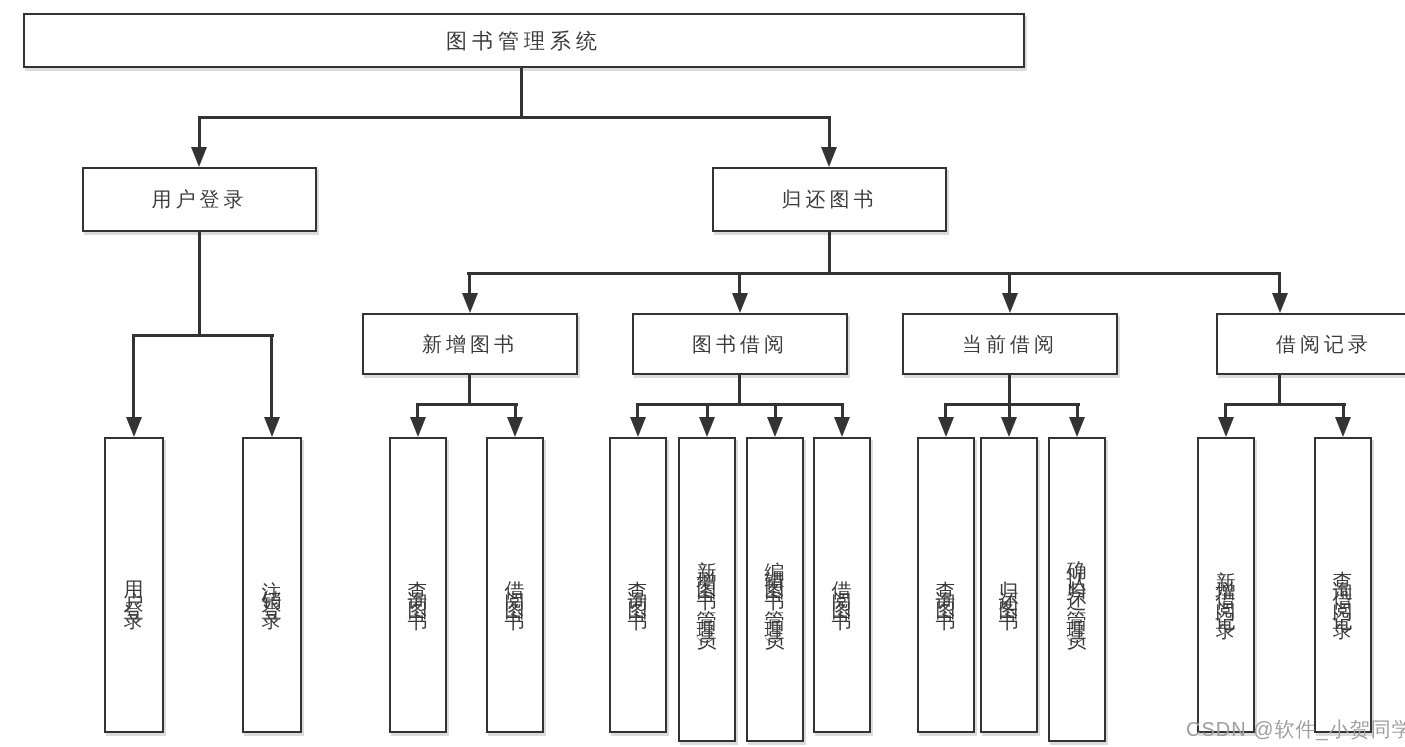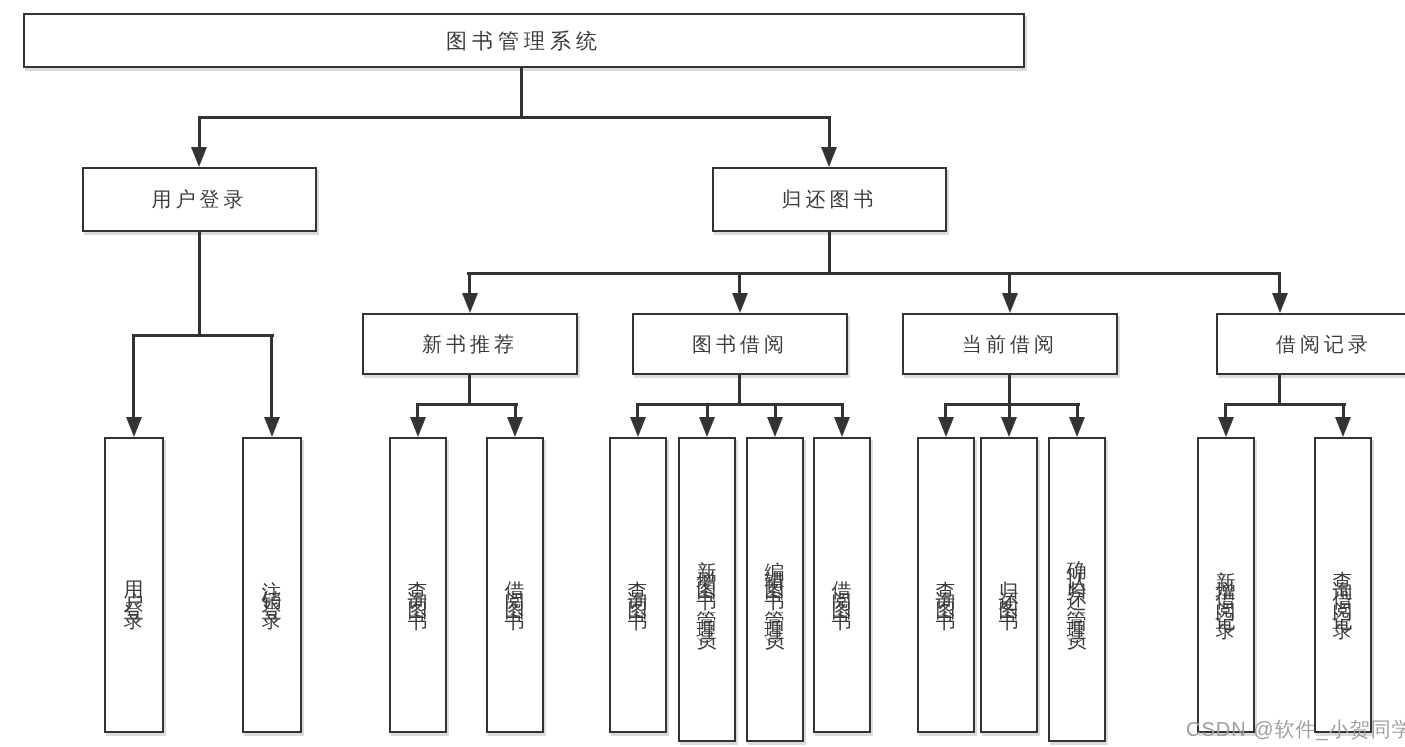--- a/index.html
+++ b/index.html
@@ -78,21 +78,21 @@
   <div class="ln" style="left:468px;top:272px;width:3px;height:24px;"></div>
   <div class="ar" style="left:462px;top:293px;"></div>
   <div class="ln" style="left:738px;top:272px;width:3px;height:24px;"></div>
   <div class="ar" style="left:732px;top:293px;"></div>
   <div class="ln" style="left:1008px;top:272px;width:3px;height:24px;"></div>
   <div class="ar" style="left:1002px;top:293px;"></div>
   <div class="ln" style="left:1278px;top:272px;width:3px;height:24px;"></div>
   <div class="ar" style="left:1272px;top:293px;"></div>
 
   <div class="node h" style="left:362px;top:313px;width:216px;height:62px;">
-    <span>新书推荐</span>
+    <span>新增图书</span>
   </div>
   <div class="node h" style="left:902px;top:313px;width:216px;height:62px;">
     <span>当前借阅</span>
   </div>
   <div class="node h" style="left:632px;top:313px;width:216px;height:62px;">
     <span>图书借阅</span>
   </div>
   <div class="node h" style="left:1216px;top:313px;width:216px;height:62px;">
     <span>借阅记录</span>
   </div>

